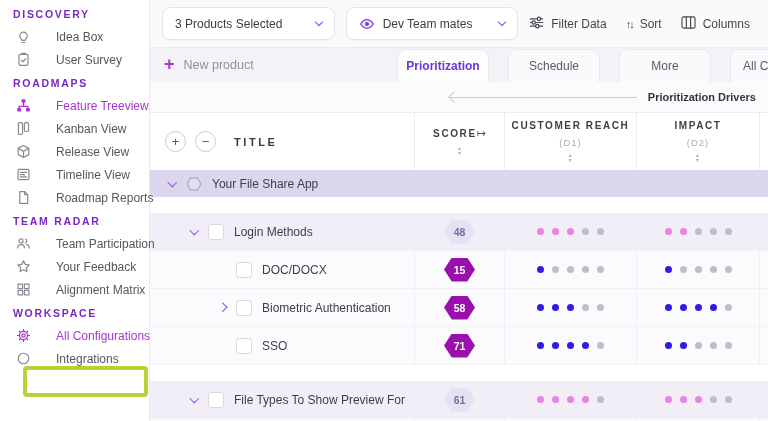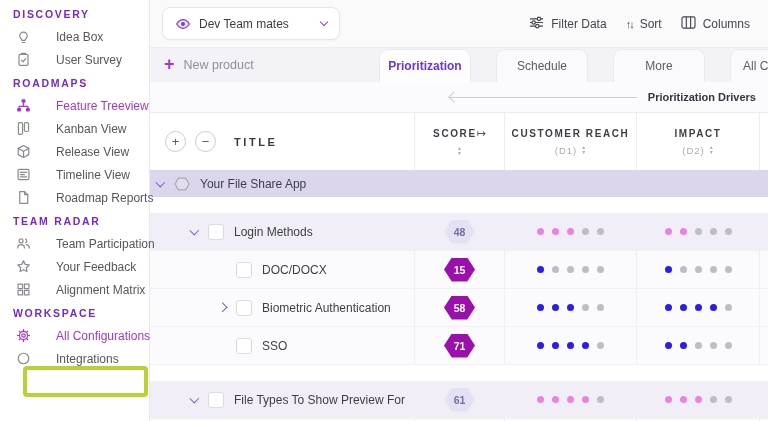--- a/index.html
+++ b/index.html
@@ -35,21 +35,21 @@
   .eye{ display:flex; flex:none; }
   .tool-btns{ margin-left:auto; display:flex; align-items:center; gap:19px; padding-right:18px; }
   .tool-btn{ display:flex; align-items:center; gap:7px; font-size:12px; color:#46464F; background:none; border:none;
              font-family:inherit; cursor:pointer; white-space:nowrap; }
   .sort-glyph{ font-size:11px; letter-spacing:-2px; color:#46464F; }
 
   .tabbar{ height:34px; flex:none; background:#F3F2F6; position:relative; }
   .new-product{ position:absolute; left:14px; top:0; height:34px; display:flex; align-items:center; gap:9px;
                 background:none; border:none; font-family:inherit; font-size:12.5px; color:#90909A; cursor:pointer; }
   .plus{ color:var(--active-magenta); font-size:18px; font-weight:bold; line-height:1; margin-top:-2px; }
-  .tabs{ position:absolute; right:0; bottom:0; display:flex; gap:25px; align-items:flex-end; }
+  .tabs{ position:absolute; right:0; bottom:0; display:flex; gap:19px; align-items:flex-end; }
   .tab{ width:92px; height:33px; border-radius:9px 9px 0 0; background:#FAFAFC; border:1px solid #EAE9F0; border-bottom:none;
         font-size:12px; color:#5B5B65; font-family:inherit; cursor:pointer; }
   .tab.active{ background:#FDFDFE; color:var(--tab-active-purple); font-weight:bold; }
   .tab.clipped{ width:96px; margin-right:-58px; text-align:left; padding-left:12px; }
 
   .drivers-row{ height:31px; flex:none; background:#FBFBFD; border-bottom:1px solid #ECEBF1;
                 display:flex; align-items:center; justify-content:flex-end; padding-right:8px; }
   .arrow{ width:187px; height:1px; background:#CCCBD3; position:relative; margin-right:11px; }
   .arrow::before{ content:""; position:absolute; left:0; top:-3.5px; width:7px; height:7px;
                   border-left:1px solid #CCCBD3; border-bottom:1px solid #CCCBD3; transform:rotate(45deg); }
@@ -59,21 +59,21 @@
   .grid{ display:grid; grid-template-columns:264px 90px 132px 123px 1fr; }
   .ghead{ height:57px; flex:none; background:#fff; }
   .ghead > .cell{ border-left:1px solid #EDECF2; }
   .ghead > .cell:first-child{ border-left:none; }
   .hcell-title{ display:flex; align-items:center; padding-left:15px; gap:9px; }
   .circle-btn{ width:21px; height:21px; border-radius:50%; border:1px solid #CBCAD4; background:#fff; color:#5A5A64;
                font-size:13px; line-height:1; display:flex; align-items:center; justify-content:center; padding:0; cursor:pointer; font-family:inherit; }
   .title-label{ margin-left:9px; font-size:11px; font-weight:bold; letter-spacing:2.6px; color:#3A3A45; }
   .hc{ display:flex; flex-direction:column; align-items:center; justify-content:center; gap:6px; }
   .h1{ display:flex; align-items:center; gap:0; font-size:10px; font-weight:bold; letter-spacing:1.6px; color:#3E3E49; white-space:nowrap; }
-  .h2{ display:flex; align-items:center; gap:5px; font-size:9.5px; color:#ACABB5; letter-spacing:1px; }
+  .h2{ display:flex; align-items:center; gap:5px; font-size:9.5px; color:#ACABB5; letter-spacing:1px;flex-direction:column; }
   .mapsto{ font-size:11px; font-weight:normal; letter-spacing:0; color:#55555E; cursor:pointer; }
   .carets{ display:flex; flex-direction:column; align-items:center; color:#B1B0BA; cursor:pointer; }
   .carets i{ font-style:normal; display:block; font-size:6px; line-height:5px; height:5px; }
 
   #rows{ flex:1; overflow:hidden; }
   .trow{ height:38px; background:#FBFAFD; border-bottom:1px solid #F1F0F5; cursor:default; }
   .trow.product{ height:27px; background:var(--product-row-bg); border-bottom:none; }
   .trow.feature{ background:var(--feature-row-bg);margin-top:16px; }
   .trow .ccell, .trow .xcell{ border-left:1px solid #EFEEF4; }
   .trow.product .ccell, .trow.product .xcell{ border-left:none; }
@@ -217,20 +217,24 @@
         </span>
          <span class="s-lb">Integrations</span>
        </div>
     </aside>
   <div class="hl-box"></div>
 
   <main class="main">
 
     <div class="toolbar">
       <div class="dropdown">
+        <span class="dd-label">3 Products Selected</span>
+        <span class="dd-chev"></span>
+      </div>
+      <div class="dropdown">
         <span class="eye">
           <svg width="16" height="12" viewBox="0 0 24 16">
               <path d="M12 1.5C6.5 1.5 2.5 8 2.5 8s4 6.5 9.5 6.5S21.5 8 21.5 8 17.5 1.5 12 1.5z" fill="#EDE4F9" stroke="#7B3FD1" stroke-width="1.8"></path>
               <circle cx="12" cy="8" r="3" fill="#7B3FD1"></circle>
             </svg>
         </span>
         <span class="dd-label">Dev Team mates</span>
         <span class="dd-chev"></span>
       </div>
       <div class="tool-btns">
@@ -317,21 +321,21 @@
               <i>▴</i>
               <i>▾</i>
             </span>
           </div>
       </div>
       <div class="cell"></div>
     </div>
 
     <div id="rows">
         <div class="grid trow product">
-       <div class="cell tcell" style="padding-left:4px">
+       <div class="cell tcell" style="padding-left:16px">
          <span class="chevbox">
               <i class="chev down"></i>
             </span>
             <span class="hexmark">
               <svg width="16" height="14" viewBox="0 0 20 18">
                 <path d="M5.3 1.5h9.4l4.2 7.5-4.2 7.5H5.3L1.1 9z" fill="#E2DEEE" stroke="#A9A6BB" stroke-width="1.4"></path>
               </svg>
             </span>
             <span class="rtitle">Your File Share App</span>
        </div>

